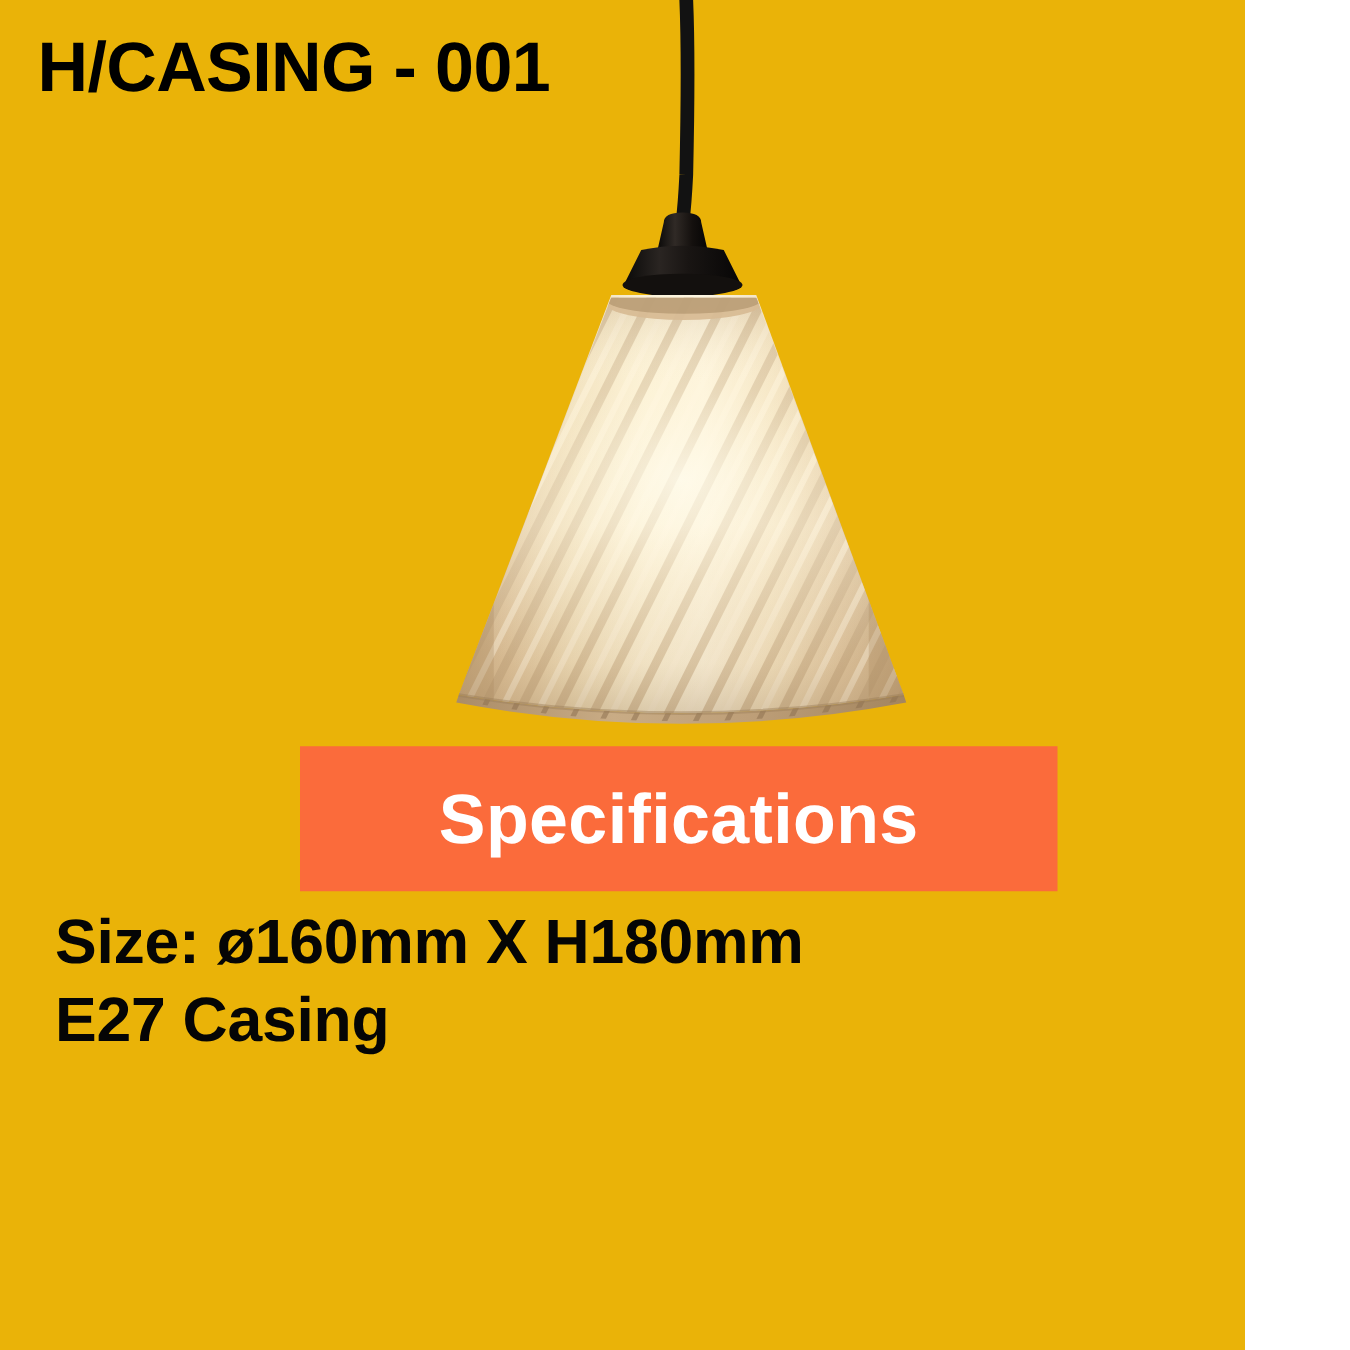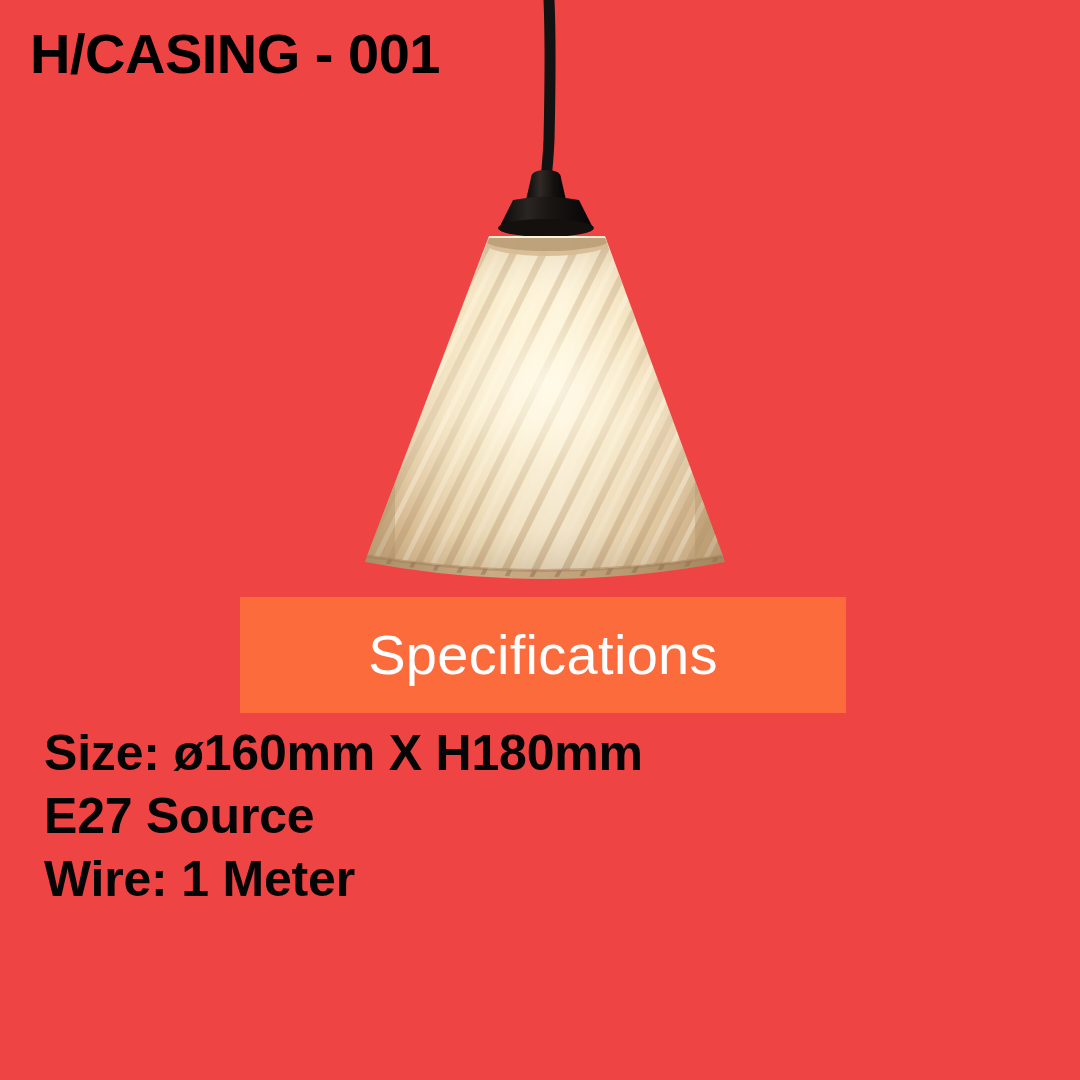--- a/index.html
+++ b/index.html
@@ -10,23 +10,23 @@
   }
   body {
     width: 1080px;
     height: 1080px;
     overflow: hidden;
     font-family: "Liberation Sans", sans-serif;
     -webkit-font-smoothing: antialiased;
   }
   #card {
     position: relative;
-    width: 1080px;
+    width: 996px;
     height: 1080px;
-    background: #ef4444;
+    background: #eab308;
   }
 
   
   #product-title {
     position: absolute;
     left: 30px;
     top: 23px;
     font-family: "Liberation Sans", sans-serif;
     font-size: 56px;
     font-weight: bold;
@@ -55,21 +55,21 @@
     height: 116px;
     background: #FB6B3B;
     display: flex;
     align-items: center;
     justify-content: center;
   }
   #spec-banner-label {
     color: #ffffff;
     font-family: "Liberation Sans", sans-serif;
     font-size: 56px;
-    font-weight: 400;
+    font-weight: 700;
     letter-spacing: 0.3px;
     line-height: 1;
   }
 
   
   #spec-list {
     position: absolute;
     left: 44px;
     top: 722px;
     width: 1000px;
@@ -252,17 +252,16 @@
       </g>
     </g>
   </svg>
 
   <div id="spec-banner">
     <span id="spec-banner-label">Specifications</span>
   </div>
 
   <div id="spec-list">
     <div class="spec-line">Size: ø160mm X H180mm</div>
-    <div class="spec-line">E27 Source</div>
-    <div class="spec-line">Wire: 1 Meter</div>
+    <div class="spec-line">E27 Casing</div>
   </div>
 
 </div>
 
 </body></html>

